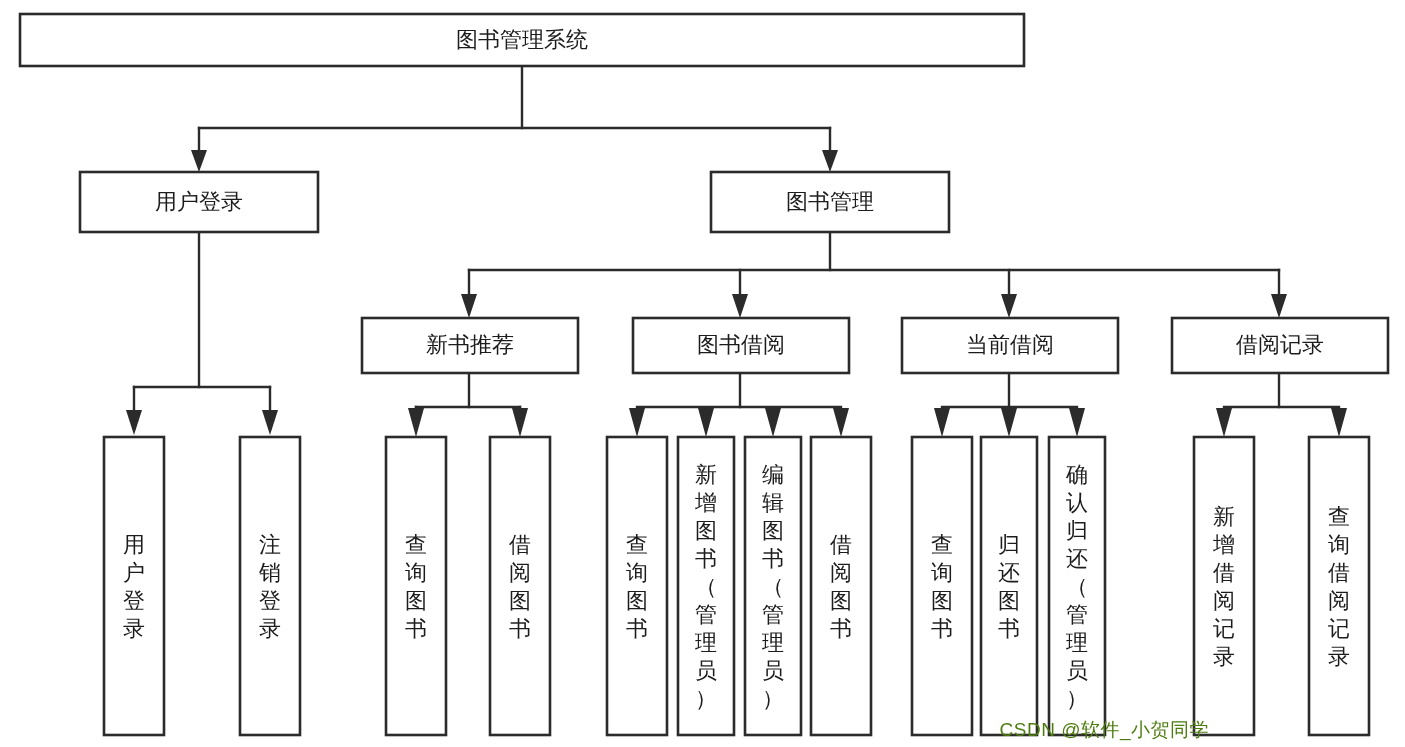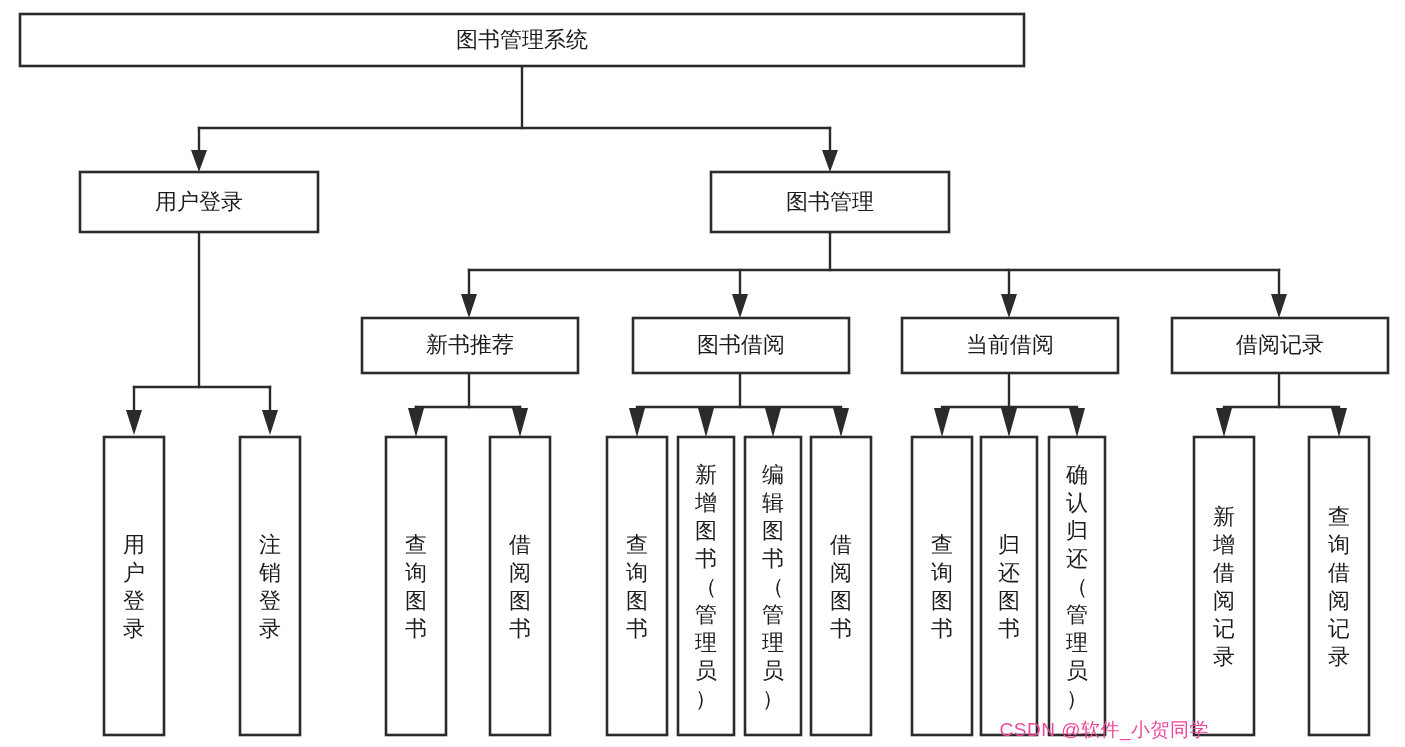--- a/index.html
+++ b/index.html
@@ -54,21 +54,21 @@
     font-size: 22px;
     fill: #1c1c1c;
     text-anchor: middle;
   }
   .watermark {
     position: absolute;
     right: 6px;
     bottom: 4px;
     font-family: "Liberation Sans", "DejaVu Sans", sans-serif;
     font-size: 19px;
-    color: #ec4899;
+    color: #4d7c0f;
     white-space: nowrap;
     letter-spacing: 0.5px;
     user-select: none;
   }
 </style>
 </head>
 <body>
 
 <div id="diagram-root">
 

